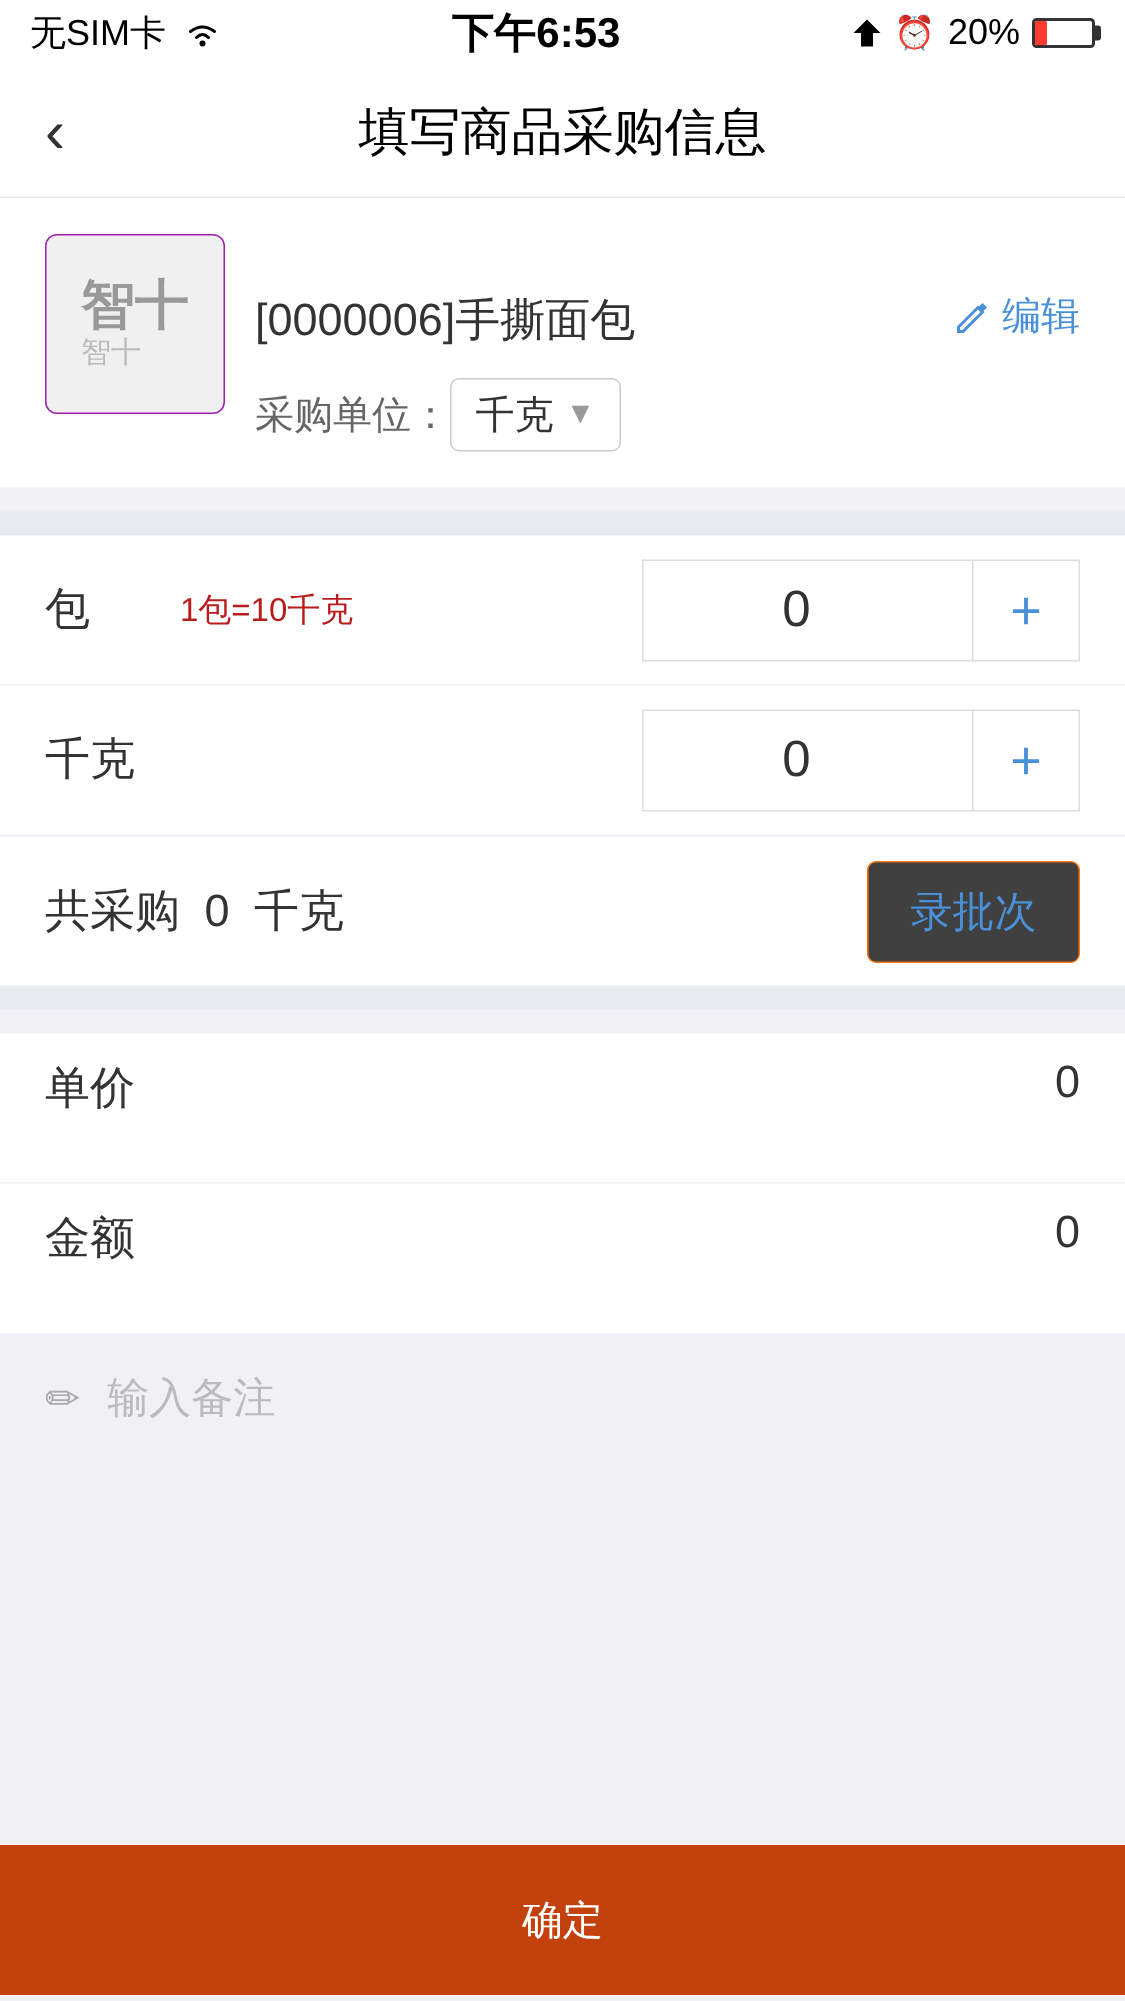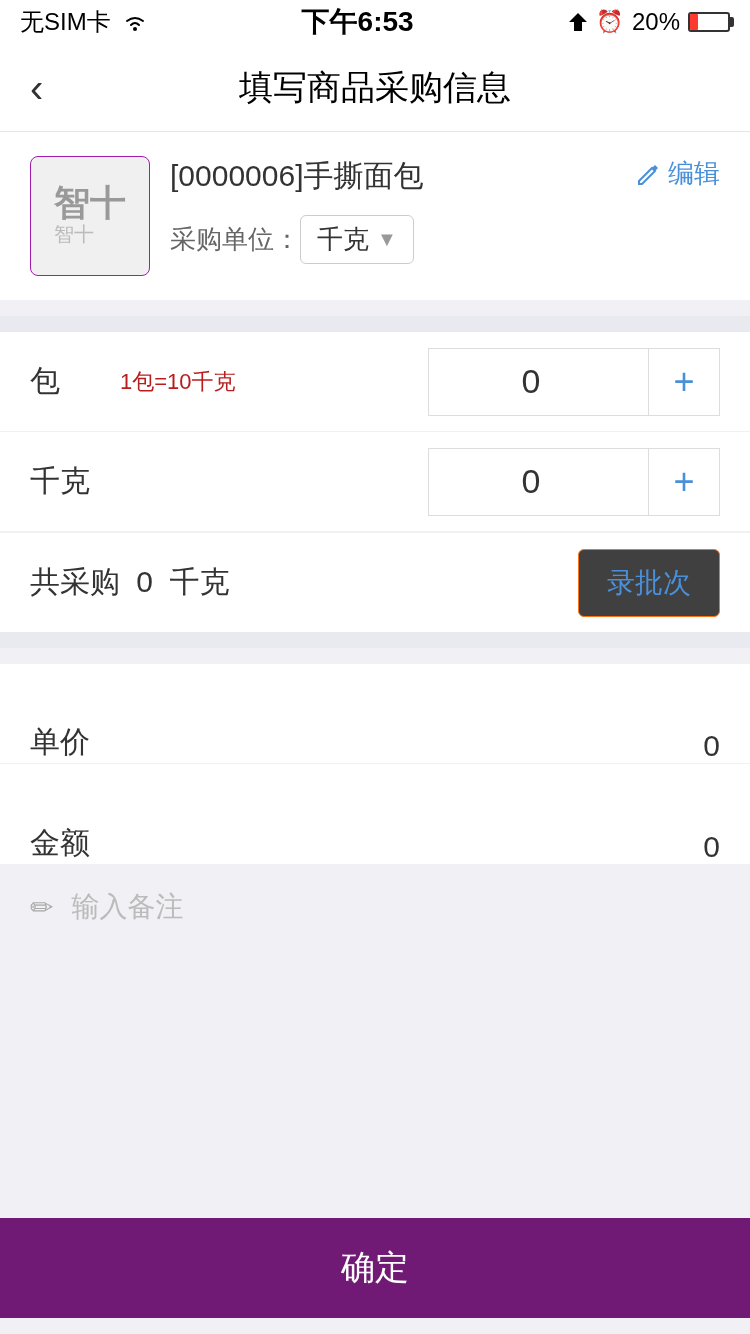--- a/index.html
+++ b/index.html
@@ -123,20 +123,21 @@
     }
     .product-logo-sub {
       font-size: 20px;
       color: #bbb;
     }
     .product-info {
       flex: 1;
       display: flex;
       flex-direction: column;
       gap: 18px;
+      margin-top: 37px;
     }
     .product-header {
       display: flex;
       justify-content: space-between;
       align-items: flex-start;
     }
     .product-name {
       font-size: 30px;
       color: #333;
       font-weight: 500;
@@ -272,23 +273,23 @@
       cursor: pointer;
     }
 
     
     .price-section {
       background: #fff;
       margin-top: 16px;
     }
     .price-row {
       display: flex;
-      align-items: flex-end;
+      align-items: flex-start;
       justify-content: space-between;
-      padding: 0 30px;
+      padding: 16px 30px;
       height: 100px;
       border-bottom: 1px solid #f0f0f5;
     }
     .price-row:last-child {
       border-bottom: none;
     }
     .price-row-label {
       font-size: 30px;
       color: #333;
     }
@@ -319,27 +320,27 @@
     
     .empty-area {
       background: #f0f0f5;
       flex: 1;
       min-height: 300px;
     }
 
     
     .confirm-btn {
       position: fixed;
-      bottom: 16px;
+      bottom: 4px;
       left: 0;
       width: 750px;
       height: 100px;
-      background: #701a75;
+      background: #c2410c;
       color: #fff;
-      font-size: 34px;
+      font-size: 27px;
       display: flex;
       align-items: center;
       justify-content: center;
       cursor: pointer;
       border: none;
       outline: none;
     }
 
     
     .page {

